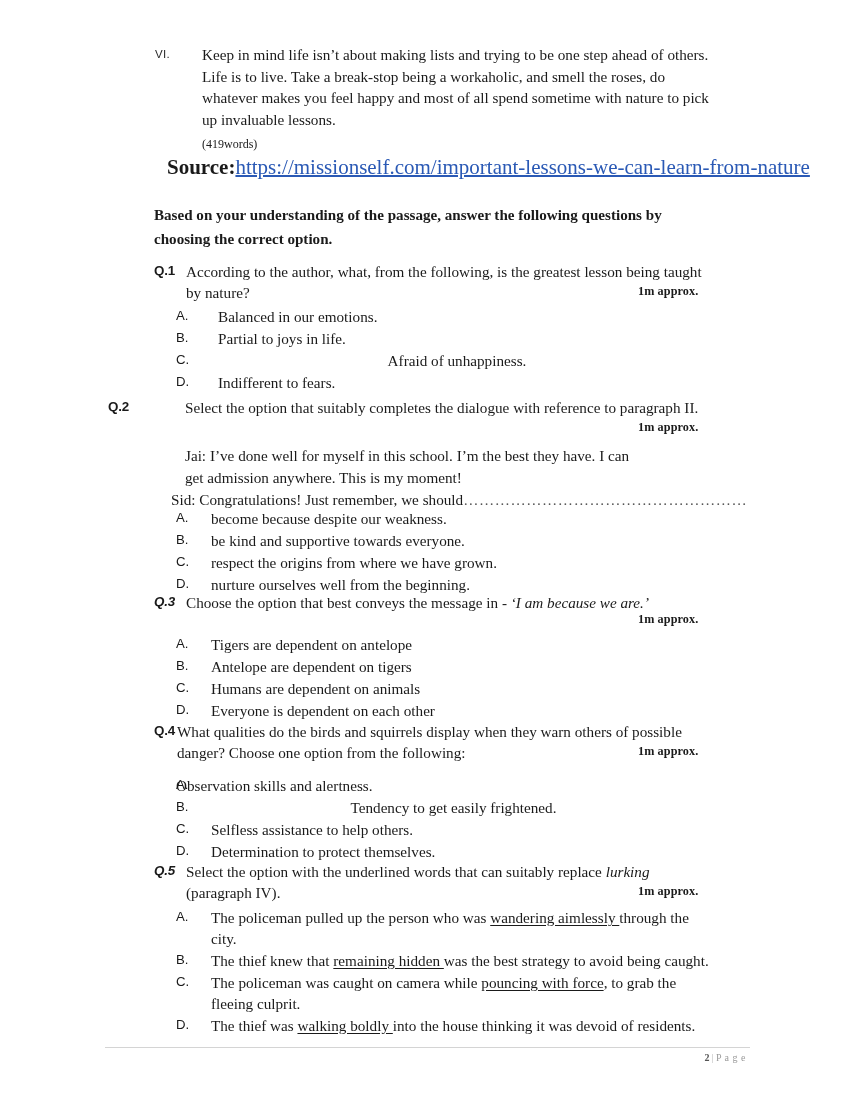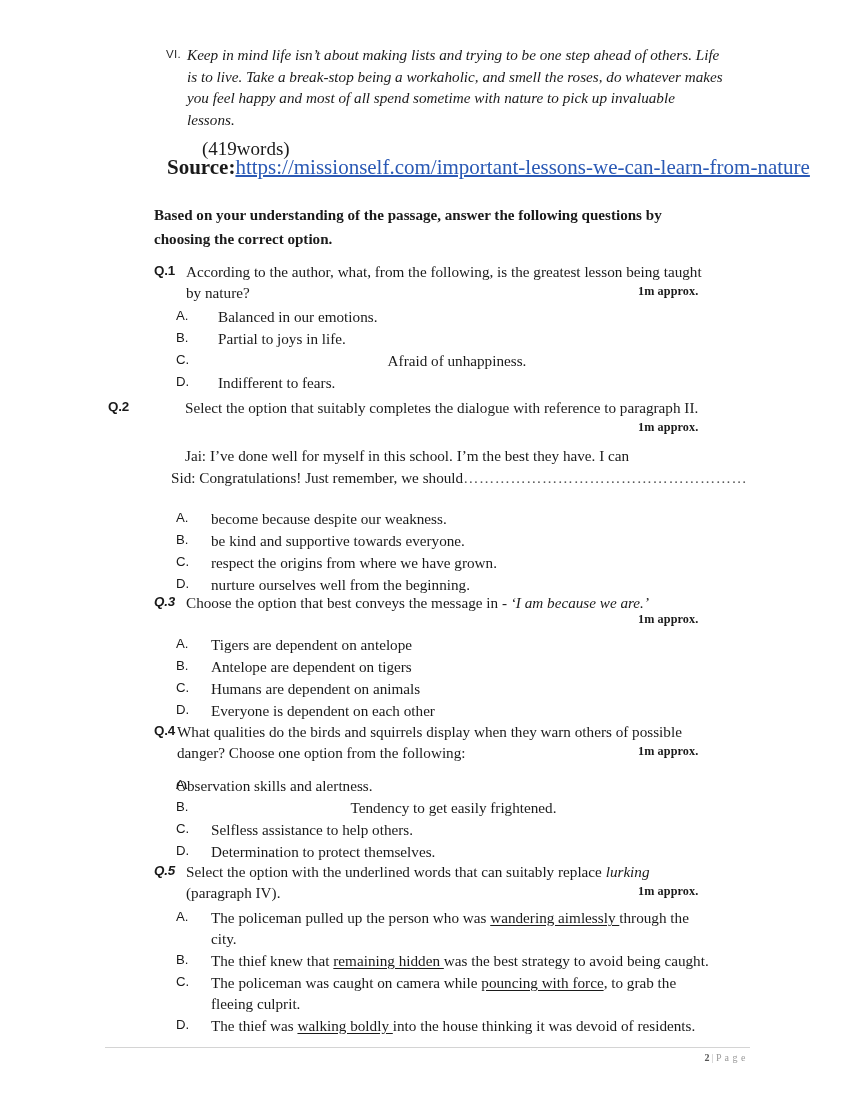--- a/index.html
+++ b/index.html
@@ -22,48 +22,47 @@
     left: 0;
     top: 0;
     width: 850px;
     height: 1100px;
     overflow: hidden;
   }
 
   
   .passage-item {
     position: absolute;
-    left: 166px;
+    left: 155px;
     top: 44px;
     width: 560px;
     font-size: 15.2px;
     line-height: 1.43;
     text-align: left;
   }
   .passage-item .numeral {
     position: absolute;
     left: 0;
     top: 2px;
     width: 42px;
     font-size: 11.5px;
     font-family: "Liberation Sans", sans-serif;
     letter-spacing: 0.3px;
     color: #2b2b2b;
   }
   .passage-item .body {
     display: block;
-    margin-left: 21px;
-    font-style: italic;
+    margin-left: 47px;
   }
 
   .wordcount {
     position: absolute;
     left: 202px;
     top: 136px;
-    font-size: 19px;
+    font-size: 12px;
     line-height: 1.4;
   }
 
   .source-line {
     position: absolute;
     left: 167px;
     top: 153px;
     font-size: 21px;
     line-height: 1.4;
     white-space: nowrap;
@@ -238,20 +237,21 @@
   <div class="qblock" style="left:108px; top:398px; width:600px;">
     <div class="qhead">
       <span class="qlabel">Q.2</span>
       <span class="qtext" style="margin-left:77px;">Select the option that suitably completes the dialogue with reference to paragraph II.</span>
       <span class="marks" style="left:530px; top:21px;">1m approx.</span>
     </div>
   </div>
 
   <div class="dialogue" style="left:171px; top:445px; width:540px;">
     <span class="dline jai-1">Jai: I’ve done well for myself in this school. I’m the best they have. I can</span>
+    <span class="dline jai-2">get admission anywhere. This is my moment!</span>
     <span class="dline sid"><span>Sid: Congratulations! Just remember, we should</span><span class="dots">………………………………………………</span></span>
   </div>
 
   <div class="options" style="left:176px; top:509px; width:520px;">
     <div class="opt">
       <span class="letter">A.</span>
       <span class="otext" style="margin-left:35px;">become because despite our weakness.</span>
     </div>
     <div class="opt">
       <span class="letter">B.</span>

